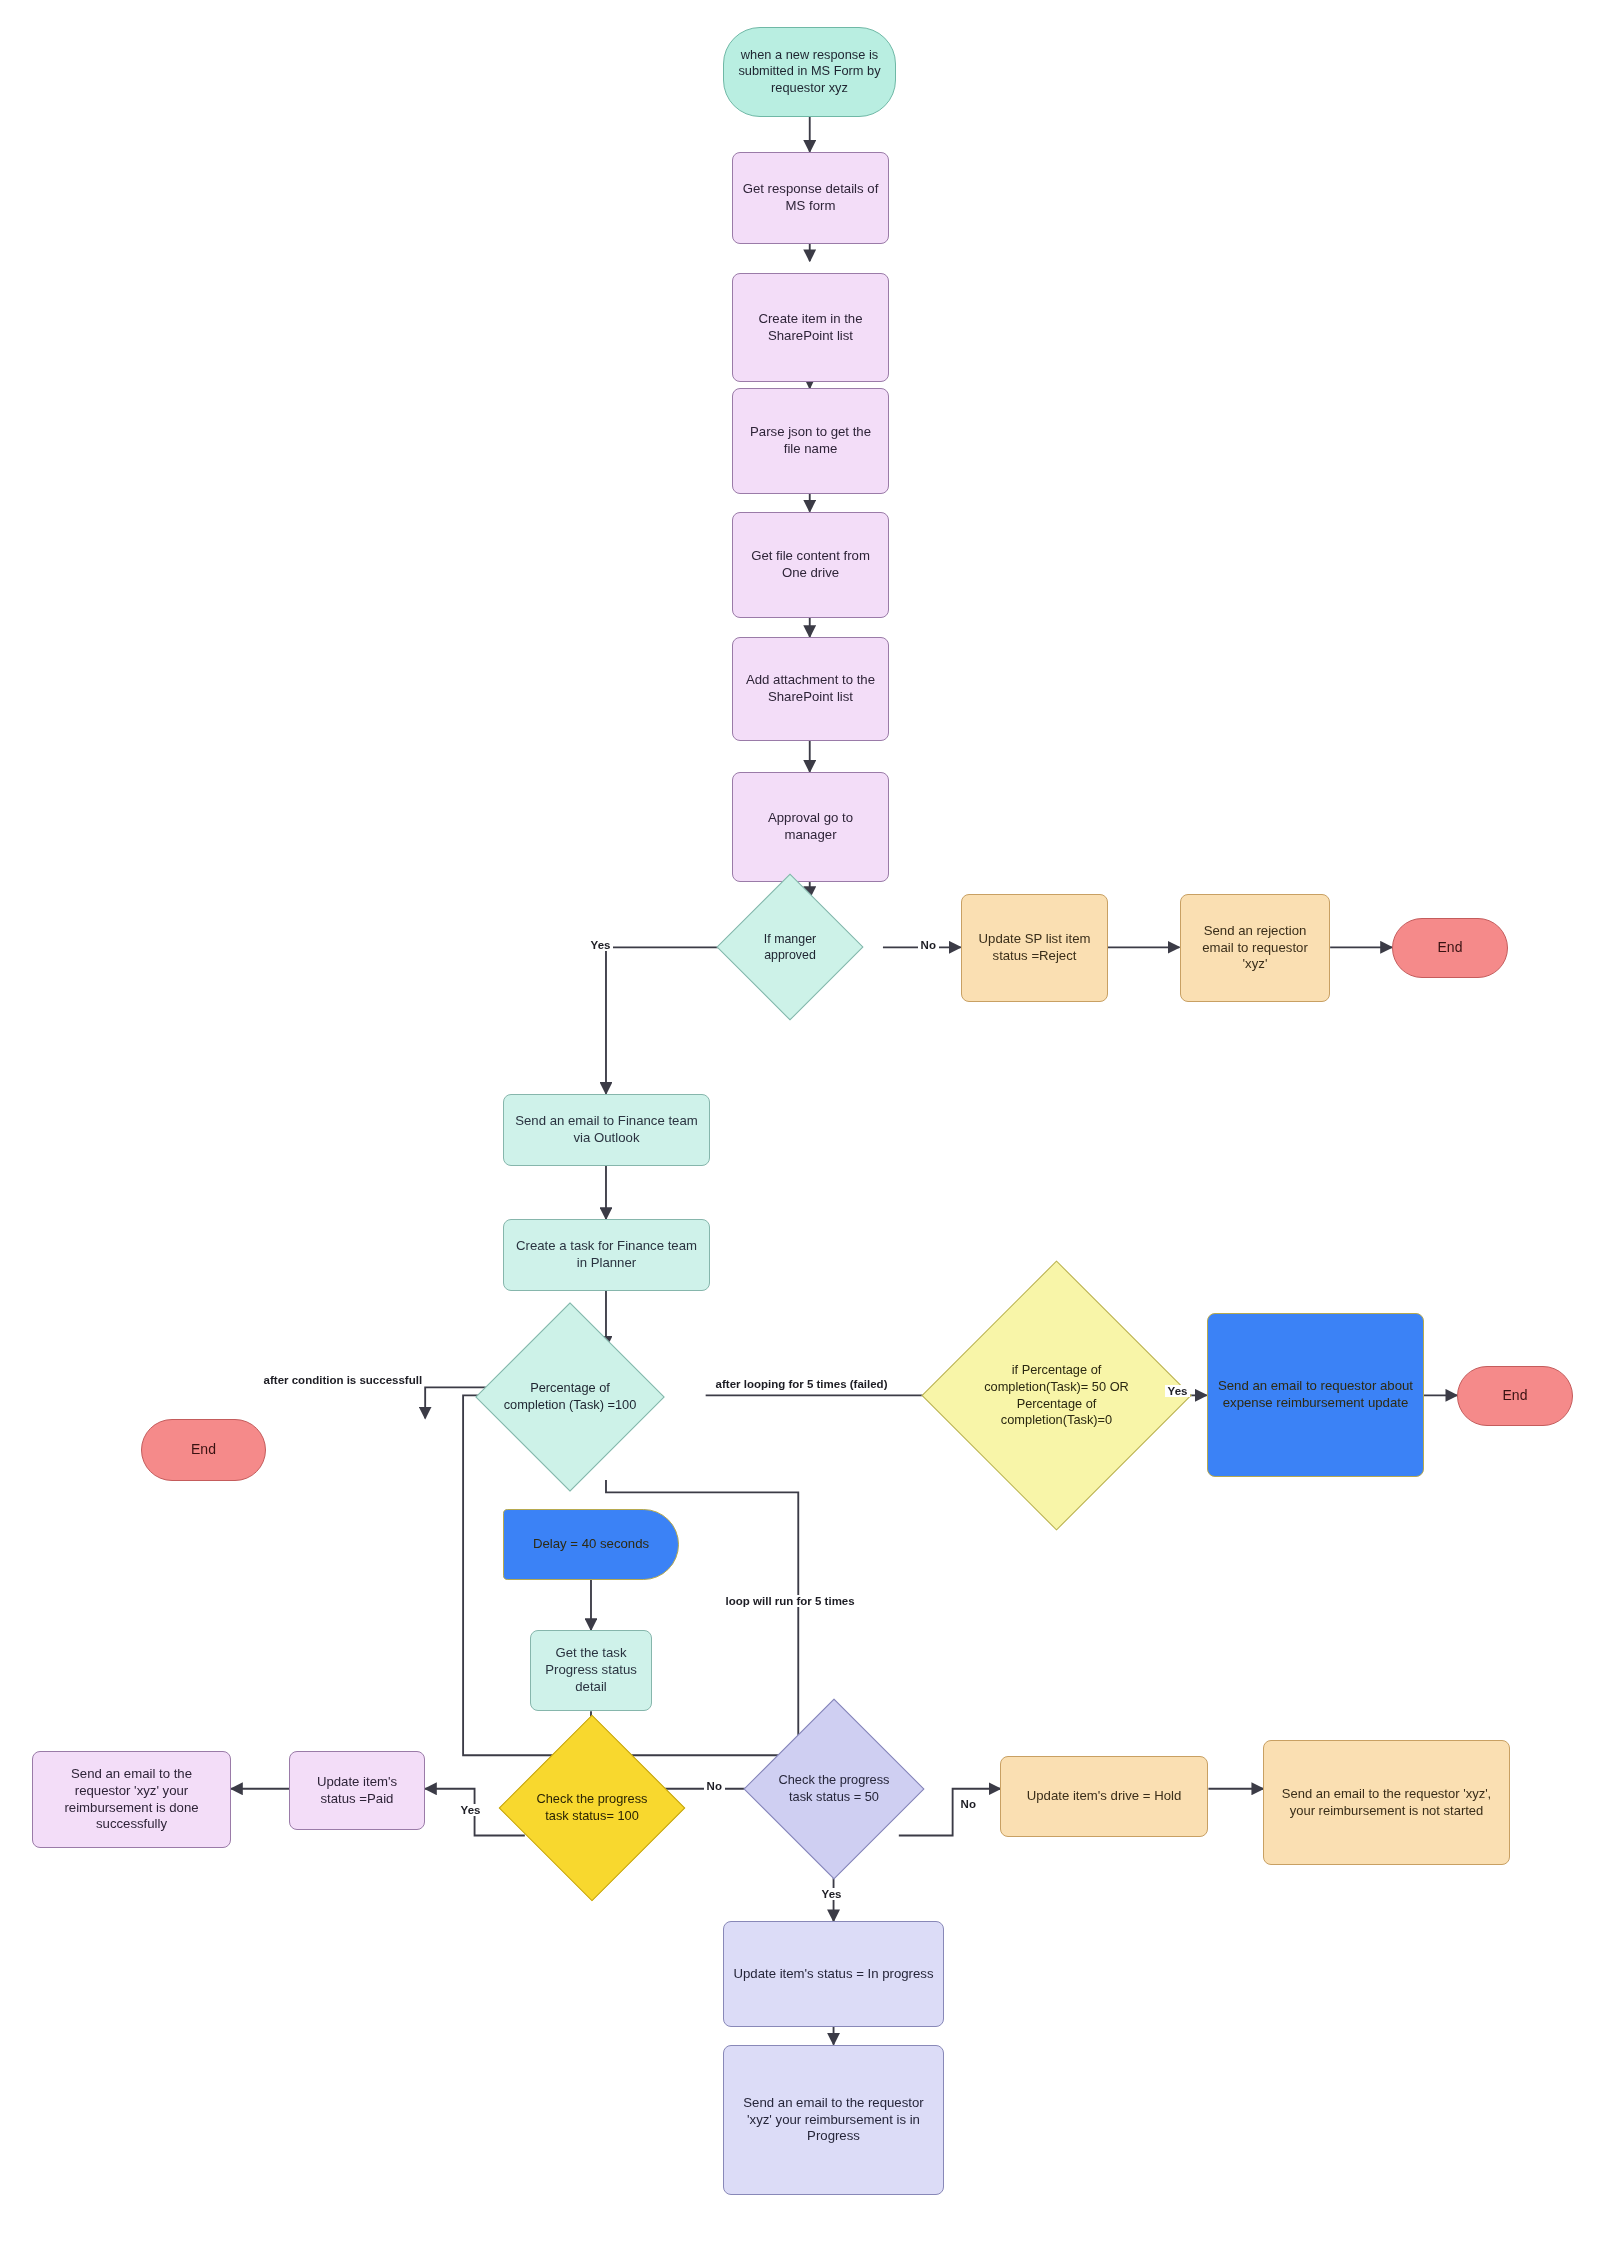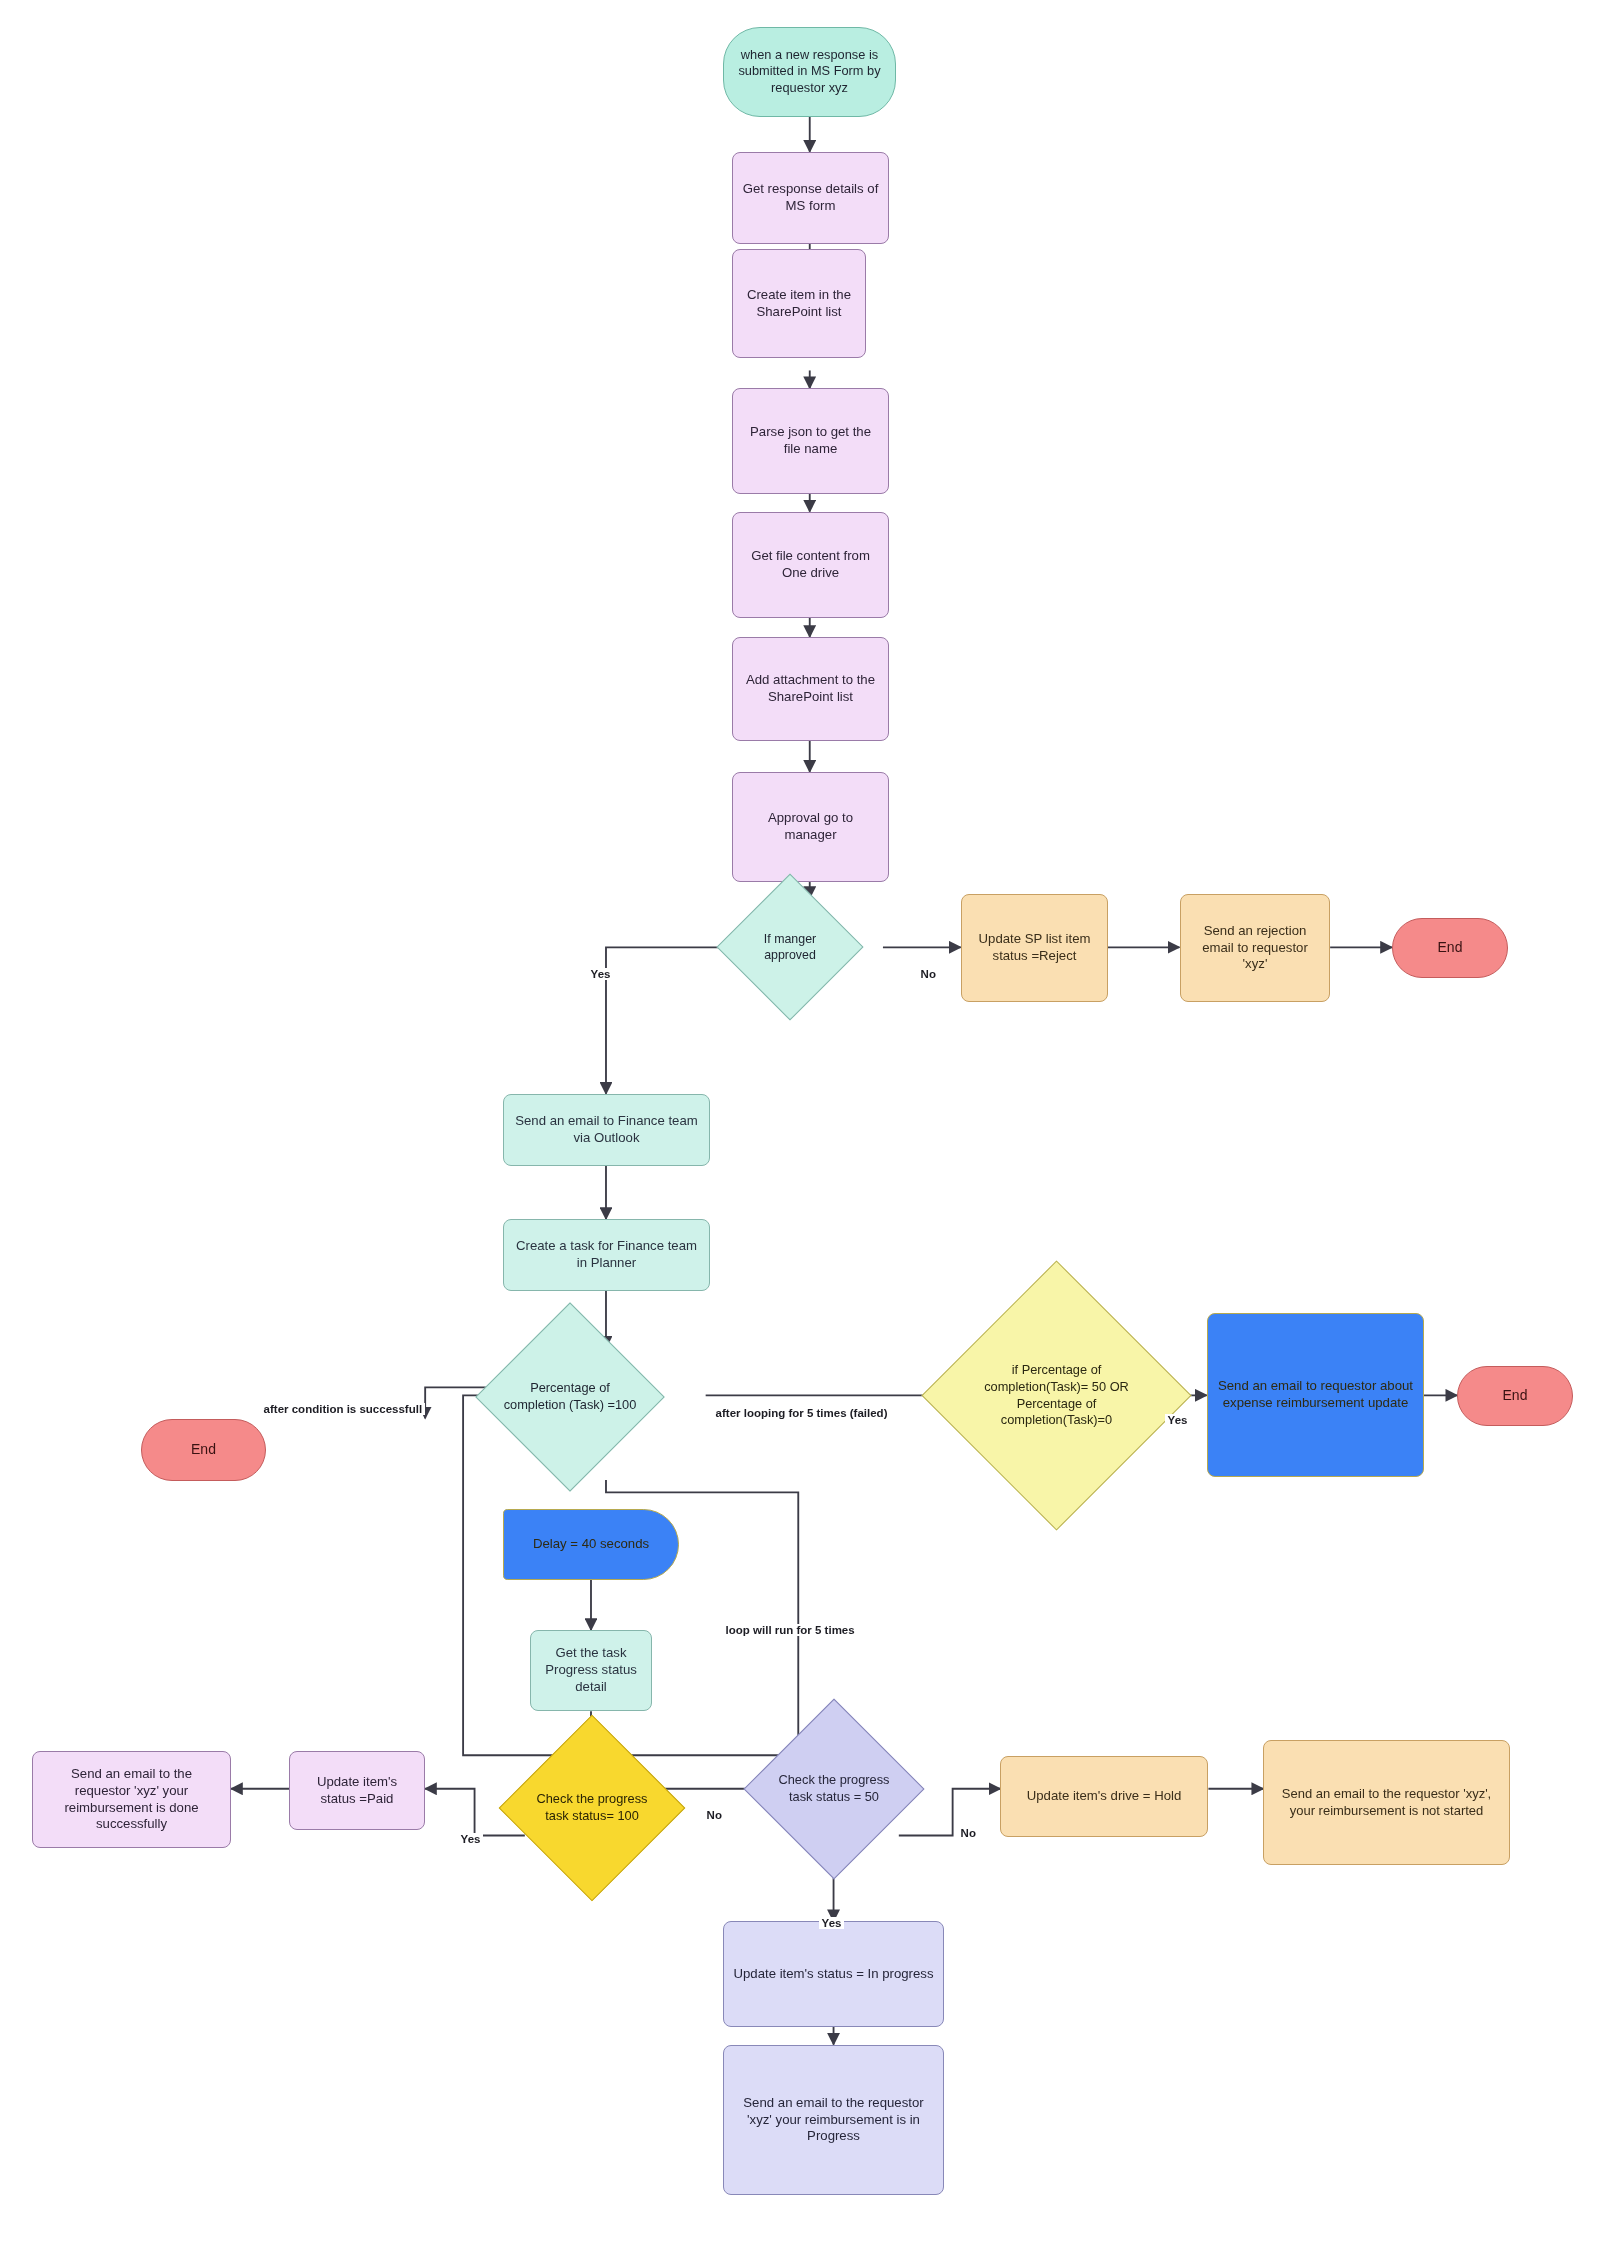--- a/index.html
+++ b/index.html
@@ -24,21 +24,21 @@
   
   .diamond{position:absolute;z-index:3;}
   .diamond .dshape{position:absolute;inset:0;transform:rotate(45deg);box-sizing:border-box;}
   .diamond .dlabel{position:absolute;inset:0;display:flex;align-items:center;justify-content:center;
       text-align:center;line-height:1.3;z-index:4;}
   .dshape.teal   {background:#CDF2E8;border:1.4px solid #82B5AA;}
   .dshape.lilac  {background:#CFCFF2;border:1.4px solid #8282B6;}
   .dshape.gold   {background:#F8D82E;border:1.4px solid #C2A212;}
   .dshape.yellowD{background:#F8F5A8;border:1.4px solid #B6AE52;}
   .elabel{position:absolute;font-weight:bold;color:#1d1d24;z-index:6;white-space:nowrap;
-      background:#ffffff;padding:0 2.6px;margin-top:29px;}
+      background:#ffffff;padding:0 2.6px;}
   .elabel.sm{font-size:11.5px;}
 </style>
 </head>
 <body>
 
 <div id="canvas">
 
   <svg id="edges" viewBox="0 0 1840 2560" xmlns="http://www.w3.org/2000/svg">
     <defs>
       <marker id="ah" viewBox="0 0 10 10" refX="9" refY="5" markerWidth="7" markerHeight="7" orient="auto-start-reverse">
@@ -95,21 +95,21 @@
   </svg>
 
   <div class="node teal rad-pill" style="left:723px;top:26.5px;width:173px;height:90px;font-size:12.8px;">
     <span>when a new response is submitted in MS Form by requestor xyz</span>
   </div>
 
   <div class="node purple rad-lg" style="left:732px;top:152px;width:157px;height:92px;font-size:13.2px;">
     <span>Get response details of MS form</span>
   </div>
 
-  <div class="node purple rad-lg" style="left:732px;top:249px;width:134px;height:109px;font-size:13.2px;align-items:center;">
+  <div class="node purple rad-lg" style="left:732px;top:273px;width:157px;height:109px;font-size:13.2px;align-items:center;">
     <span>Create item in the SharePoint list</span>
   </div>
 
   <div class="node purple rad-lg" style="left:732px;top:512px;width:157px;height:106px;font-size:13.2px;">
     <span>Get file content from One drive</span>
   </div>
 
   <div class="node purple rad-lg" style="left:732px;top:388px;width:157px;height:106px;font-size:13.2px;">
     <span>Parse json to get the file name</span>
   </div>

